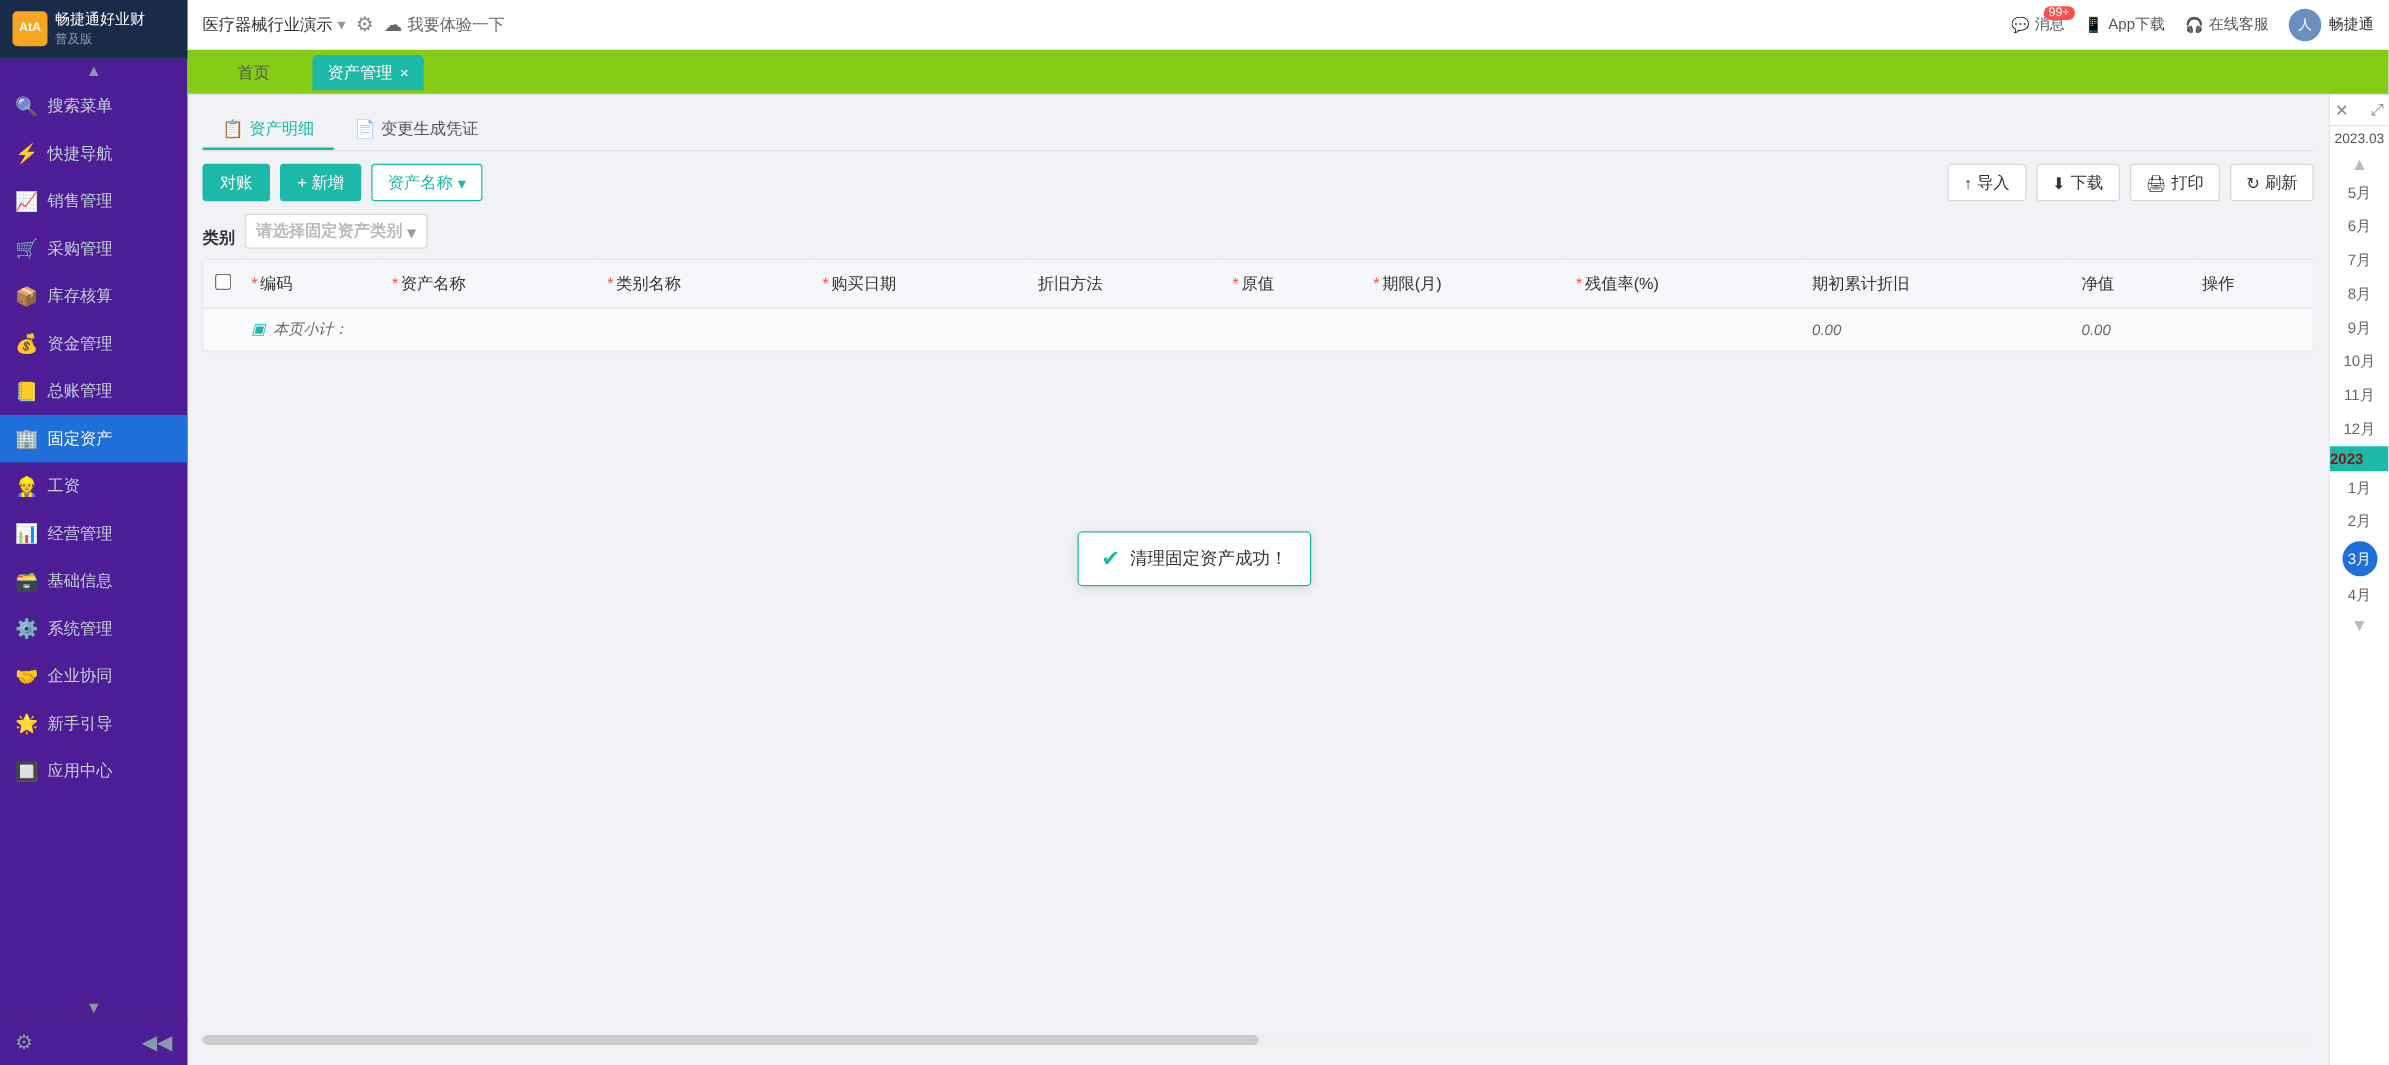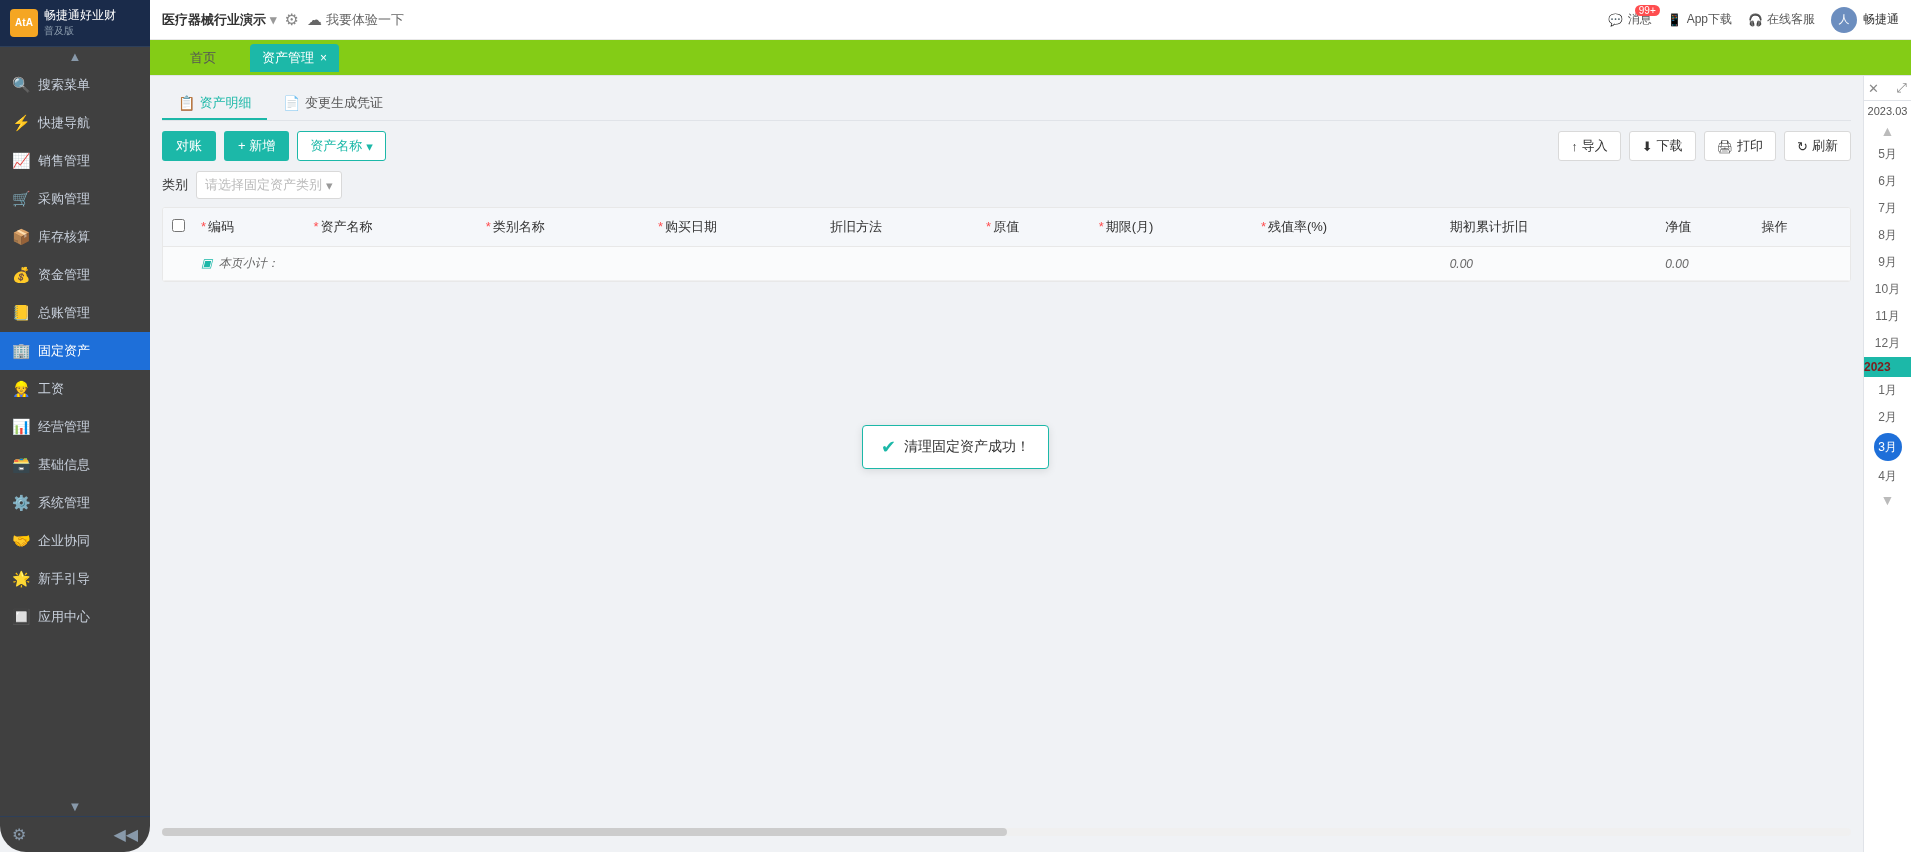--- a/index.html
+++ b/index.html
@@ -1,27 +1,26 @@
 <!DOCTYPE html>
 <html><head>
   <meta charset="utf-8">
   <style>
     * { box-sizing: border-box; margin: 0; padding: 0; }
     body { font-family: 'Microsoft YaHei', Arial, sans-serif; font-size: 13px; background: #f0f2f5; display: flex; height: 852px; overflow: hidden; }
 
     
     .sidebar {
       width: 150px;
-      background: #404040;
+      background: #4c1d95;
       color: #c8d0dc;
       display: flex;
       flex-direction: column;
       height: 100%;
       flex-shrink: 0;
-      border-radius: 26px;
     }
     .sidebar-logo {
       padding: 8px 10px;
       background: #1a2b4a;
       border-bottom: 1px solid #2d3f5a;
       display: flex;
       align-items: center;
       gap: 6px;
     }
     .sidebar-logo-icon {
@@ -59,21 +58,21 @@
     
     .top-header {
       height: 40px;
       background: #fff;
       border-bottom: 1px solid #e8e8e8;
       display: flex; align-items: center;
       padding: 0 12px;
       gap: 8px;
       flex-shrink: 0;
     }
-    .top-header-company { font-size: 13px; color: #333; display: flex; align-items: center; gap: 4px; font-weight: bold; }
+    .top-header-company { font-size: 13px; color: #333; display: flex; align-items: center; gap: 4px; }
     .top-header-feedback { display: flex; align-items: center; gap: 4px; font-size: 13px; color: #666; cursor: pointer; }
     .top-header-right { margin-left: auto; display: flex; align-items: center; gap: 16px; }
     .top-header-action { display: flex; align-items: center; gap: 4px; font-size: 12px; color: #555; cursor: pointer; position: relative; }
     .badge { background: #ff4d4f; color: #fff; font-size: 10px; padding: 0 4px; border-radius: 8px; position: absolute; top: -6px; right: -8px; }
     .top-header-avatar { width: 26px; height: 26px; background: #6c8ebf; border-radius: 50%; display: flex; align-items: center; justify-content: center; color: #fff; font-size: 11px; }
     .top-header-username { font-size: 12px; color: #333; }
 
     
     .tab-bar {
       background: #84cc16;
@@ -109,21 +108,21 @@
     .sub-tab-icon { font-size: 14px; }
 
     
     .toolbar { display: flex; align-items: center; gap: 8px; margin-bottom: 10px; }
     .toolbar-right { margin-left: auto; display: flex; gap: 8px; align-items: center; }
     .btn-primary { background: #1cb8a8; color: #fff; border: none; padding: 6px 14px; border-radius: 3px; cursor: pointer; font-size: 13px; }
     .btn-default { background: #fff; color: #333; border: 1px solid #d9d9d9; padding: 5px 12px; border-radius: 3px; cursor: pointer; font-size: 13px; display: flex; align-items: center; gap: 4px; }
     .btn-batch { background: #fff; color: #1cb8a8; border: 1px solid #1cb8a8; padding: 5px 12px; border-radius: 3px; cursor: pointer; font-size: 13px; display: flex; align-items: center; gap: 4px; }
 
     
-    .filter-row { display: flex; align-items: center; gap: 8px; margin-bottom: 8px; }
+    .filter-row { display: flex; align-items: flex-end; gap: 8px; margin-bottom: 8px; font-weight: bold; }
     .filter-label { font-size: 13px; color: #333; }
     .filter-select {
       display: flex; align-items: center; gap: 4px;
       border: 1px solid #d9d9d9; border-radius: 3px; padding: 4px 8px;
       background: #fff; cursor: pointer; font-size: 13px; color: #999; min-width: 80px;
     }
 
     
     .table-container { flex: 1; overflow: auto; border: 1px solid #e8e8e8; border-radius: 3px; background: #fff; }
     table { width: 100%; border-collapse: collapse; font-size: 13px; }

